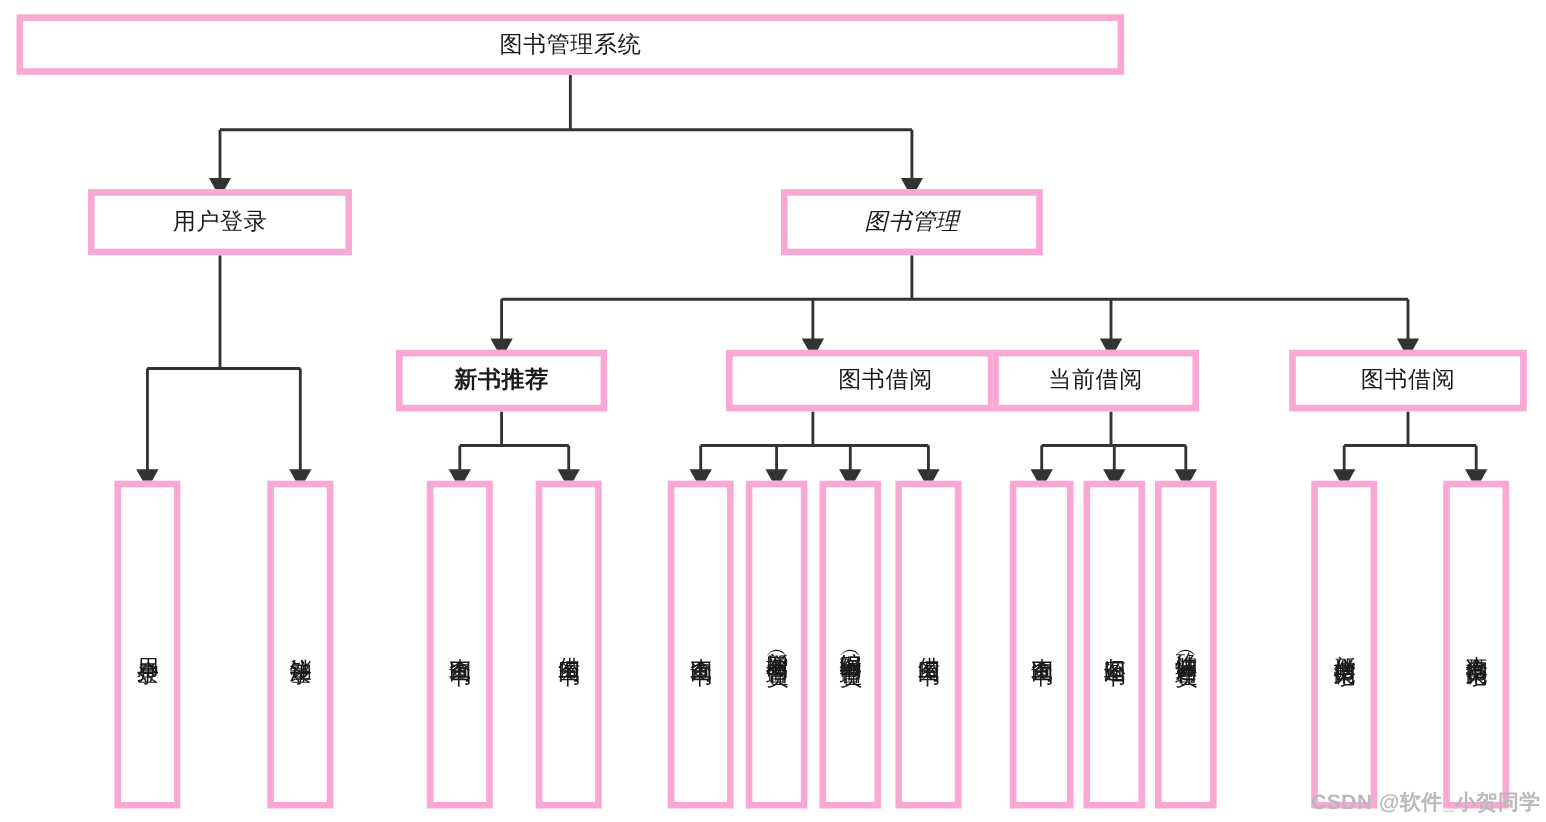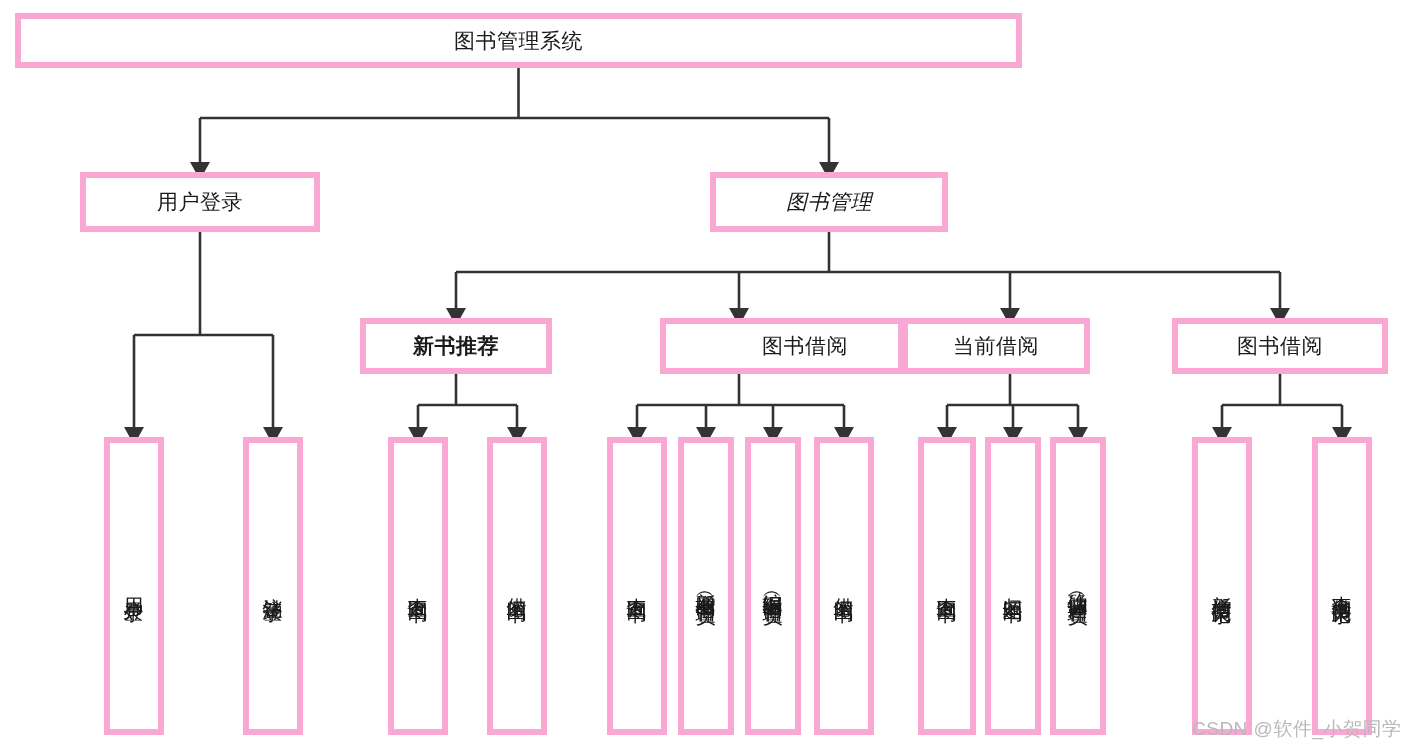--- a/index.html
+++ b/index.html
@@ -161,15 +161,15 @@
         <span>确认归还（管理员）</span>
       </div>
       <div class="node-box node-v" style="left: 1192px; top: 437px; width: 60px; height: 298px;">
         <span>新增借阅记录</span>
       </div>
       <div class="node-box node-v" style="left: 1312px; top: 437px; width: 60px; height: 298px;">
         <span>查询借阅记录</span>
       </div>
     </div>
 
-  <div class="watermark" style="left:1192px; top:716px;">CSDN @软件_小贺同学</div>
+  <div class="watermark" style="left:1192px; top:716px;font-weight:bold;">CSDN @软件_小贺同学</div>
 
 </div>
 
 </body></html>

